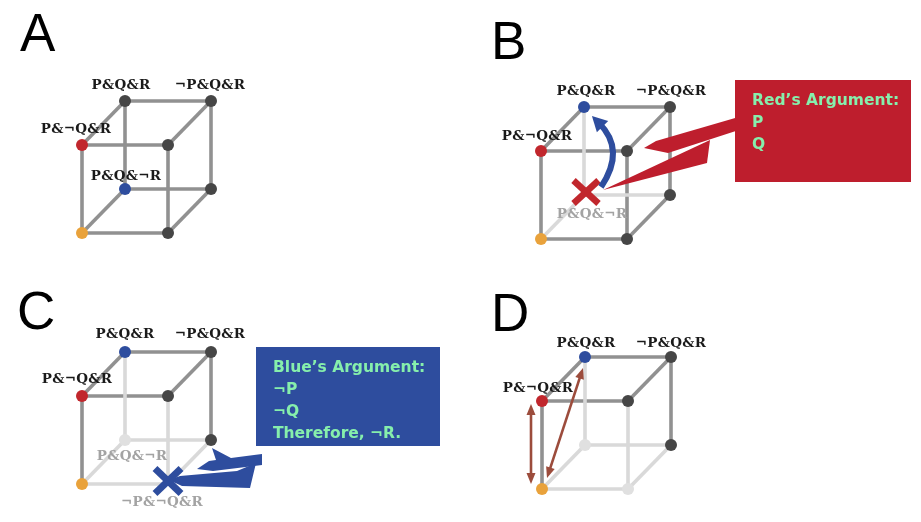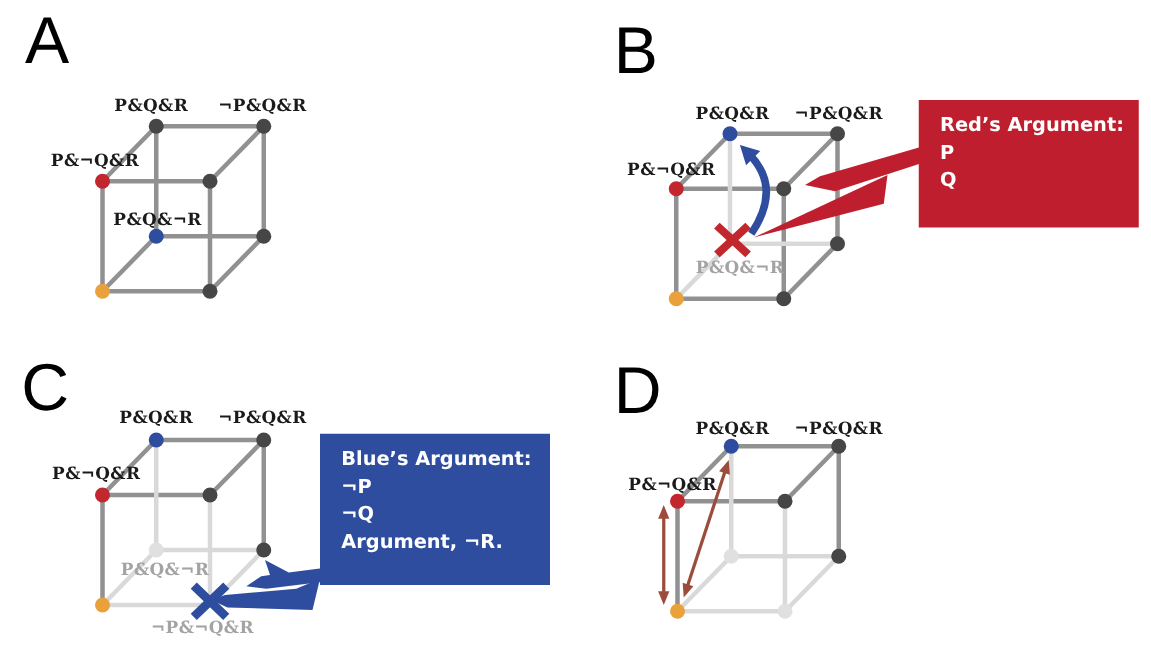--- a/index.html
+++ b/index.html
@@ -3,23 +3,23 @@
 <meta charset="utf-8">
 <style>
   html,body{margin:0;padding:0;background:#fff}
   #canvas{position:relative;width:921px;height:522px;background:#fff;overflow:hidden;font-family:"Liberation Sans",sans-serif}
   #scene{position:absolute;left:0;top:0}
   .panel-letter{position:absolute;font-size:53px;line-height:1;font-weight:400;color:#000}
   #letter-A{left:20px;top:6px}
   #letter-B{left:491px;top:14px}
   #letter-C{left:17px;top:284px}
   #letter-D{left:491px;top:286px}
-  .argbox{position:absolute;color:#ffffff;font-family:"DejaVu Sans",sans-serif;font-weight:700;font-size:15.5px;line-height:22px;padding:9px 8px 0 17px;box-sizing:border-box}
+  .argbox{position:absolute;color:#86efac;font-family:"DejaVu Sans",sans-serif;font-weight:700;font-size:15.5px;line-height:22px;padding:9px 8px 0 17px;box-sizing:border-box}
   #box-red{left:735px;top:80px;width:176px;height:102px}
-  #box-blue{left:256px;top:347px;width:184px;height:121px;}
+  #box-blue{left:256px;top:347px;width:184px;height:99px;}
 </style>
 </head>
 <body>
 
 <div id="canvas">
   <svg id="scene" width="921" height="522" viewBox="0 0 921 522">
       <g>
         <line x1="82" y1="145" x2="168" y2="145" stroke="#919191" stroke-width="3.6"></line>
         <line x1="168" y1="145" x2="168" y2="233" stroke="#919191" stroke-width="3.6"></line>
         <line x1="168" y1="233" x2="82" y2="233" stroke="#919191" stroke-width="3.6"></line>
@@ -147,15 +147,15 @@
   <div class="argbox" id="box-red" style="background: rgb(190, 30, 45);">
     <div>Red’s Argument:</div>
     <div>P</div>
     <div>Q</div>
   </div>
 
   <div class="argbox" id="box-blue" style="background: rgb(46, 77, 158);">
     <div>Blue’s Argument:</div>
     <div>¬P</div>
     <div>¬Q</div>
-    <div>Argument, ¬R.</div>
+    <div>Therefore, ¬R.</div>
   </div>
 </div>
 
 </body></html>

